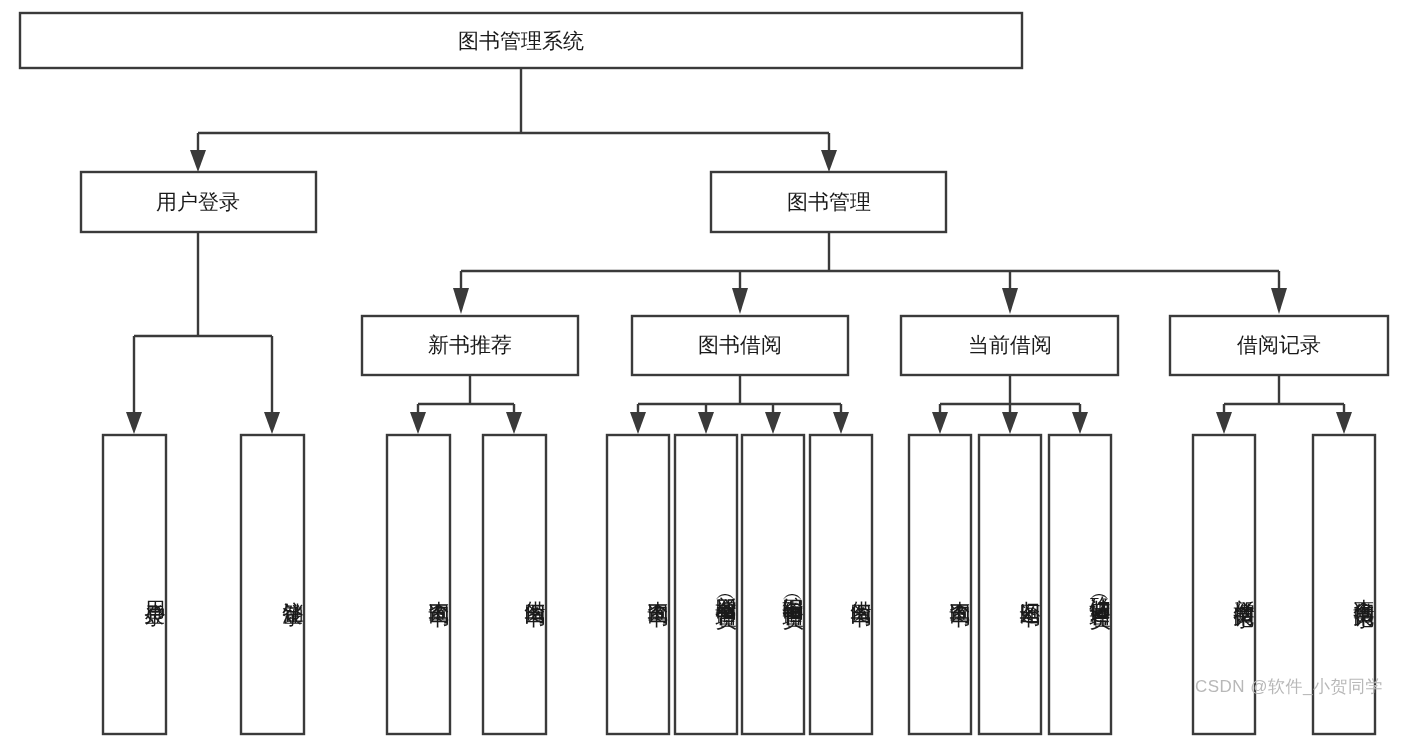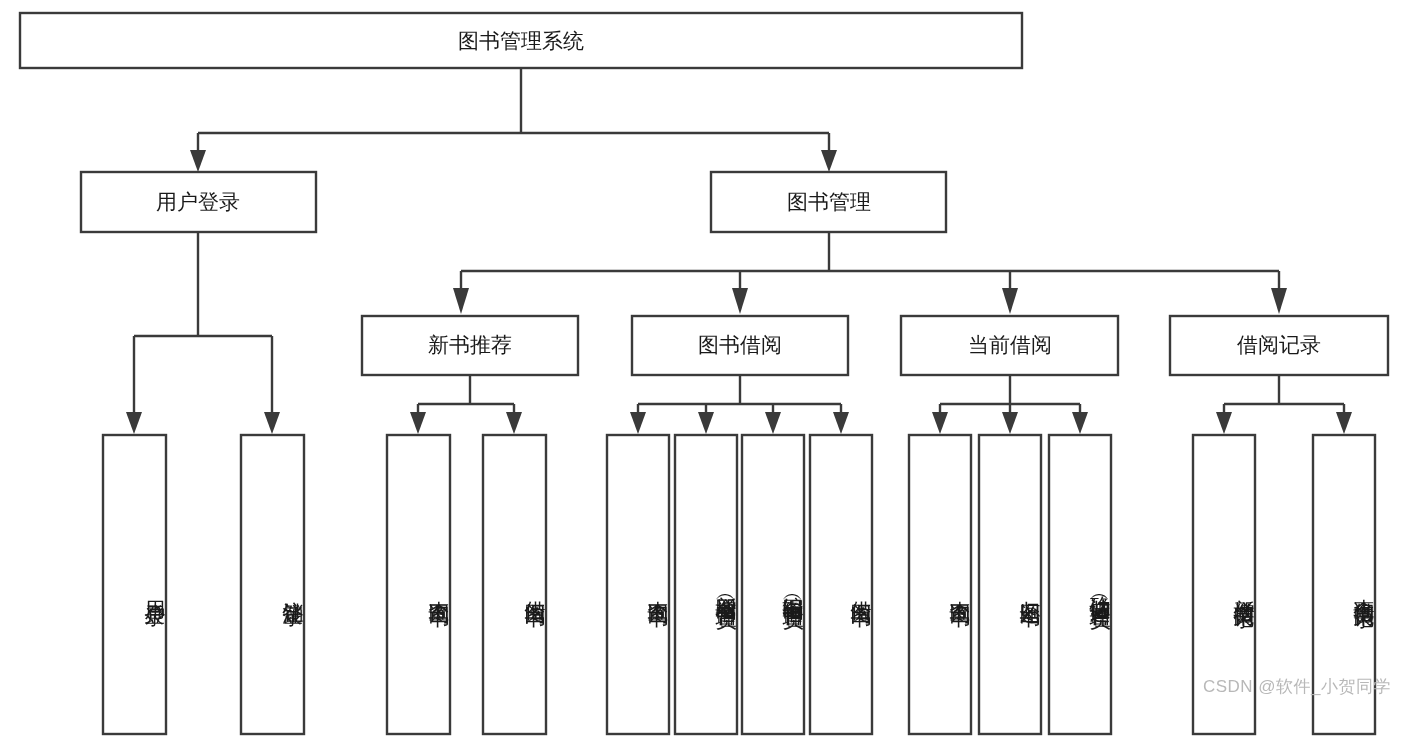--- a/index.html
+++ b/index.html
@@ -59,21 +59,21 @@
     letter-spacing: 2px;
     line-height: 1;
     display: flex;
     align-items: flex-start;
     justify-content: center;
     white-space: nowrap;
     pointer-events: none;
   }
   .watermark {
     position: absolute;
-    right: 14px;
+    right: 22px;
     bottom: 6px;
     font-family: "Liberation Sans", "DejaVu Sans", sans-serif;
     font-size: 17px;
     color: #b8b8b8;
     letter-spacing: 0.5px;
     white-space: nowrap;
   }
 </style>
 </head>
 <body>

